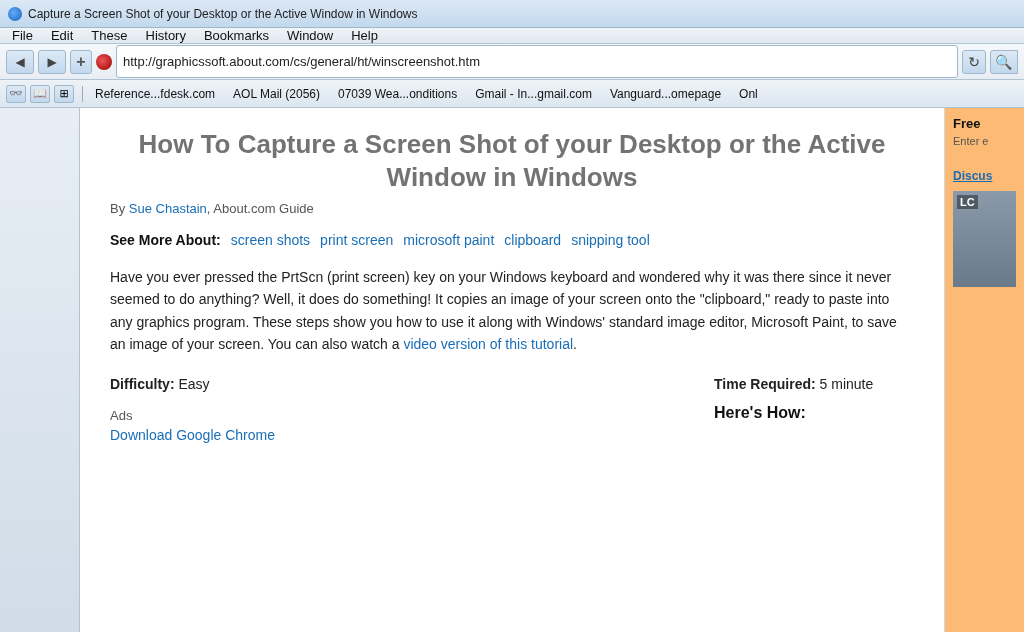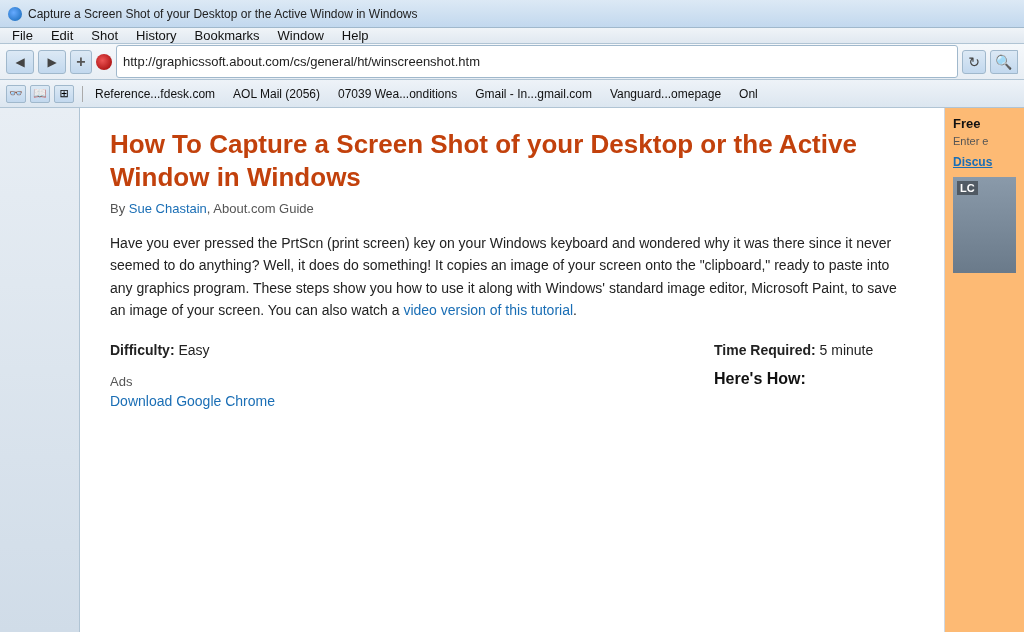--- a/index.html
+++ b/index.html
@@ -166,23 +166,24 @@
       background: #fdba74;
       border-left: 1px solid #d0d8e0;
       flex-shrink: 0;
       overflow: hidden;
     }
 
     
     .article-title {
       font-size: 26px;
       font-weight: bold;
-      color: #c2410c;
+      color: #737373;
       line-height: 1.25;
       margin-bottom: 8px;
+      text-align: center;
     }
     .article-byline {
       font-size: 13px;
       color: #555;
       margin-bottom: 16px;
     }
     .article-byline a {
       color: #1a6eb5;
       text-decoration: none;
     }
@@ -237,21 +238,21 @@
     }
     .free-label {
       font-weight: bold;
       font-size: 13px;
       color: #111;
       margin-bottom: 4px;
     }
     .enter-email {
       font-size: 11px;
       color: #555;
-      margin-bottom: 8px;
+      margin-bottom: 22px;
     }
     .discuss-link {
       color: #1a6eb5;
       font-size: 12px;
       font-weight: bold;
     }
 
     
     .right-image-area {
       width: 100%;
@@ -300,21 +301,21 @@
 <body>
 
 <div class="title-bar">
   <div class="title-bar-icon"></div>
   <span class="title-bar-text">Capture a Screen Shot of your Desktop or the Active Window in Windows</span>
 </div>
 
 <div class="menu-bar">
   <span class="menu-item">File</span>
   <span class="menu-item">Edit</span>
-  <span class="menu-item">Shot</span>
+  <span class="menu-item">These</span>
   <span class="menu-item">History</span>
   <span class="menu-item">Bookmarks</span>
   <span class="menu-item">Window</span>
   <span class="menu-item">Help</span>
 </div>
 
 <div class="nav-bar">
   <div class="nav-btn">
     <span>◀</span>
   </div>
@@ -354,20 +355,28 @@
   <div class="sidebar-left"></div>
 
   <div class="main-content">
 
     <h1 class="article-title">How To Capture a Screen Shot of your Desktop or the Active Window in Windows</h1>
 
     <div class="article-byline">
       <span>By </span><a href="#">Sue Chastain</a><span>, About.com Guide</span>
     </div>
 
+    <div class="see-more">
+      <span class="see-more-label">See More About:</span>
+      <a href="#">screen shots</a>
+      <a href="#">print screen</a>
+      <a href="#">microsoft paint</a>
+      <a href="#">clipboard</a>
+      <a href="#">snipping tool</a>
+    </div>
 
     <p class="article-body">
       <span>Have you ever pressed the PrtScn (print screen) key on your Windows keyboard and wondered why it was there since it never seemed to do anything? Well, it does do something! It copies an image of your screen onto the "clipboard," ready to paste into any graphics program. These steps show you how to use it along with Windows' standard image editor, Microsoft Paint, to save an image of your screen. You can also watch a </span><a href="#">video version of this tutorial</a><span>.</span>
     </p>
 
     <div class="bottom-columns">
       <div class="left-col">
         <p class="difficulty-line">
           <strong>Difficulty:</strong>
           <span>Easy</span>

